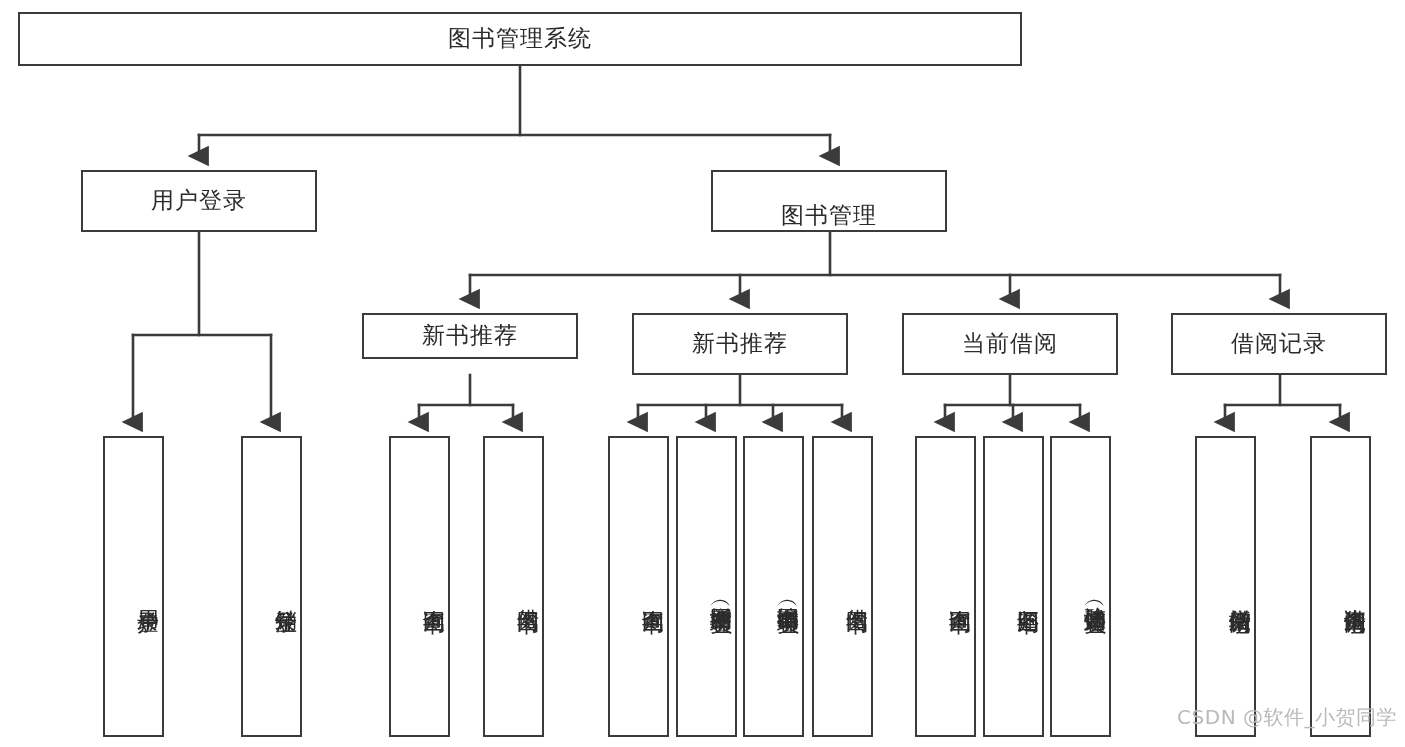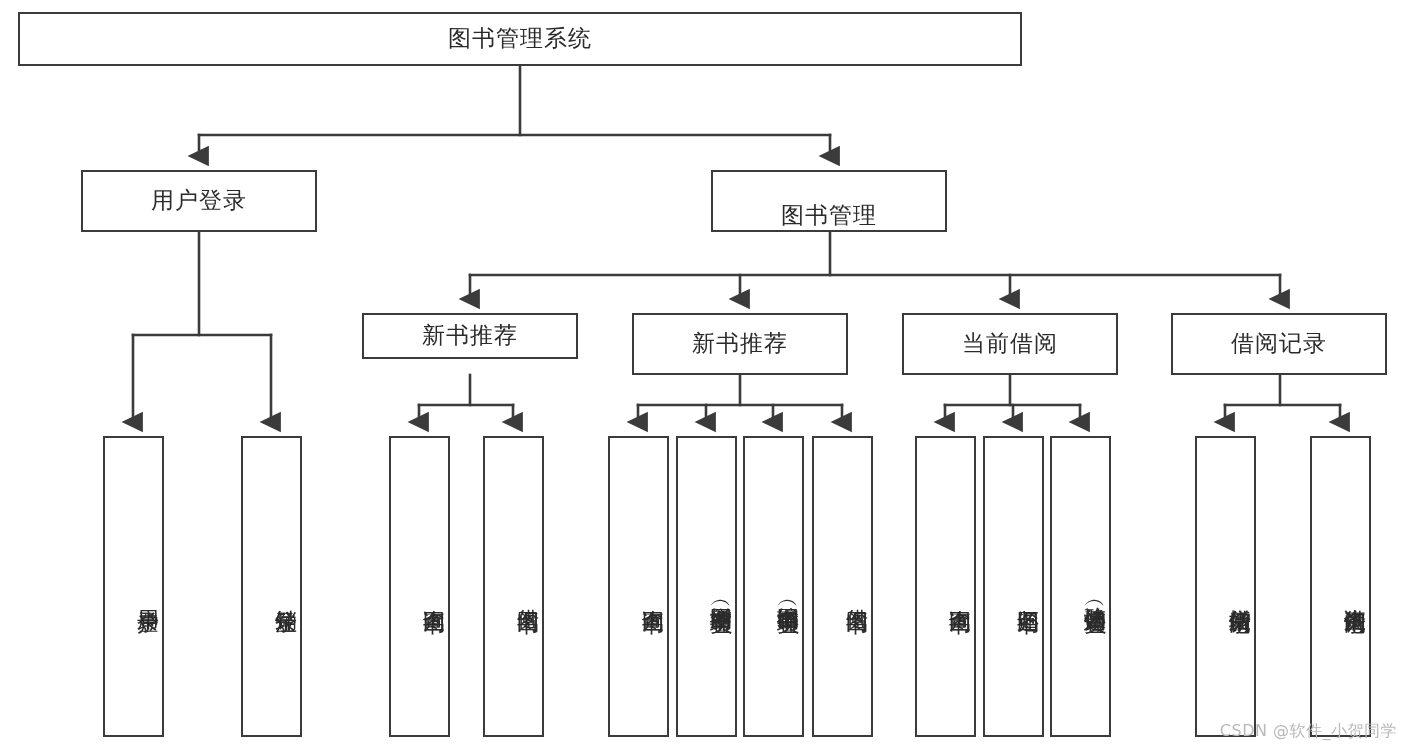--- a/index.html
+++ b/index.html
@@ -48,22 +48,22 @@
     white-space: nowrap;
   }
   .node.vert .vtext {
     writing-mode: vertical-rl;
     text-orientation: upright;
     display: block;
   }
   .watermark {
     position: absolute;
     right: 8px;
-    bottom: 5px;
-    font-size: 16px;
+    bottom: 16px;
+    font-size: 20px;
     color: #b9b9b9;
     letter-spacing: 0.5px;
     white-space: nowrap;
     font-family: "DejaVu Sans", "Liberation Sans", sans-serif;
   }
 </style>
 </head>
 <body>
 
 <div id="canvas">

